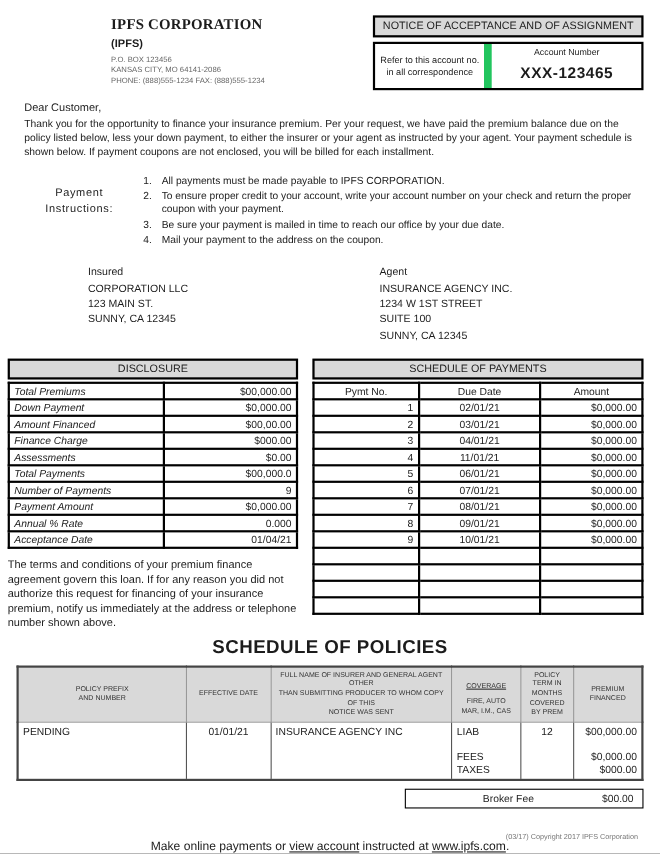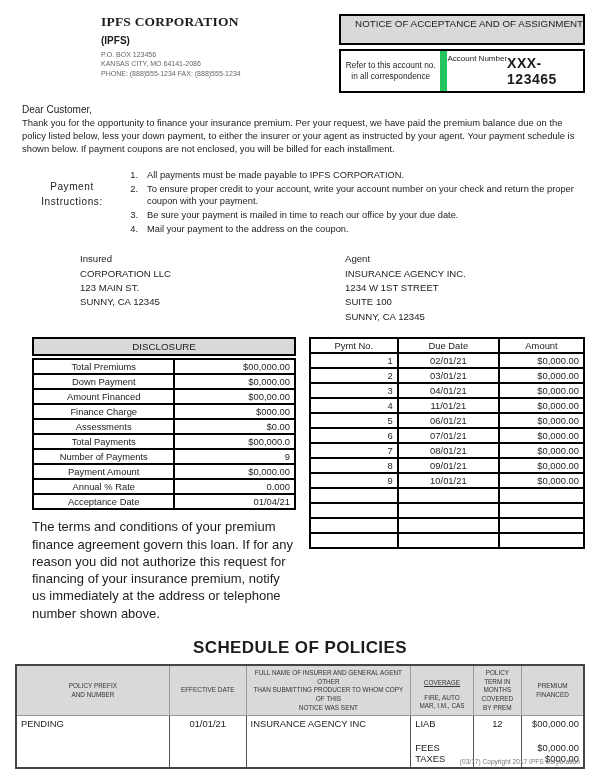--- a/index.html
+++ b/index.html
@@ -9,57 +9,57 @@
     font-family:"Liberation Sans", sans-serif; color:#1c1c1c;
     position:relative; overflow:hidden;
   }
   
   .header-row { display:flex; padding:14px 15px 0 15px; }
   .company-block { margin-left:86px; text-align:left; width:215px; }
   .company-name { font-family:"Liberation Serif", serif; font-weight:bold; font-size:13.5px; letter-spacing:.2px; }
   .company-short { font-size:10px; font-weight:bold; margin-top:5px; }
   .company-addr { font-size:7px; color:#666; line-height:1.35; margin-top:4px; white-space:pre-line; }
   .notice-box { margin-left:auto; width:246px; }
-  .notice-title { border:2px solid #000; background:#d9d9d9; text-align:right; font-size:9.8px; padding:2px 0 14px 0; }
+  .notice-title { border:2px solid #000; background:#d9d9d9; text-align:center; font-size:9.8px; padding:2px 0 3px 0; }
   .account-box { border:2px solid #000; margin-top:4px; display:flex; height:44px; }
   .account-left { width:44%; border-right:7px solid #22c55e; display:flex; align-items:center; justify-content:center; text-align:center; font-size:8.3px; line-height:1.3; padding:2px; }
-  .account-right { flex:1; display:flex; flex-direction:row; }
+  .account-right { flex:1; display:flex; flex-direction:column; }
   .account-label { font-size:8px; text-align:center; padding-top:3px; }
   .account-number { flex:1; display:flex; align-items:center; justify-content:center; font-weight:bold; font-size:14px; letter-spacing:.5px; }
   
   .salutation { margin:11px 0 2px 22px; font-size:10px; }
   .letter-body { margin:0 18px 2px 22px; font-size:9.4px; line-height:1.38; }
   
   .instructions { display:flex; margin-top:13px; }
   .instructions-label { width:92px; margin-left:26px; text-align:center; font-size:10px; letter-spacing:.6px; white-space:pre-line; line-height:1.5; padding-top:10px; }
   .instructions-list { margin-left:2px; }
   .instr-item { display:flex; font-size:9.3px; line-height:1.3; margin-bottom:2px; }
   .instr-num { width:18px; text-align:right; flex:none; }
   .instr-text { margin-left:9px; width:430px; }
   
   .parties { display:flex; margin-top:15px; }
   .party { font-size:9.6px; line-height:1.5; }
   .party-insured { margin-left:80px; width:265px; }
   .party-lines { white-space:pre-line; }
   
-  .tables-row { display:flex; margin:13px 15px 0 32px; gap:13px; }
+  .tables-row { display:flex; margin:13px 15px 0 7px; gap:13px; }
   .col-left { width:264px; flex:none; }
   .col-right { flex:1; }
   .tbl-title { border:2px solid #000; background:#d9d9d9; text-align:center; font-size:9.8px; padding:2px 0; margin-bottom:2px; }
   table.grid { width:100%; border-collapse:collapse; }
   table.grid td, table.grid th { border:2px solid #000; font-size:9.4px; font-weight:normal; padding:1px 4px; height:13px; }
-  .dl { text-align:center; width:54%; }
+  .dl { text-align:left; width:54%;font-style:italic; }
   .dv { text-align:right; }
   .pc-num { text-align:right; width:32%; padding-right:6px; }
   .pc-date { text-align:center; width:37%; }
   .pc-amt { text-align:right; }
   th.pc-num, th.pc-date, th.pc-amt { text-align:center; }
-  .terms-note { margin-top:8px; font-size:13px; line-height:1.33; }
-  
-  .policies-title { text-align:center; font-size:17px; font-weight:600; letter-spacing:.4px; margin-top:16px; }
+  .terms-note { margin-top:8px; font-size:10px; line-height:1.33; }
+  
+  .policies-title { text-align:center; font-size:17px; font-weight:600; letter-spacing:.4px; margin-top:5px; }
   table.policies { width:570px; margin:6px auto 0 auto; border-collapse:collapse; border:2px solid #444; }
   table.policies th { background:#d9d9d9; border:1px solid #999; font-size:6.4px; font-weight:normal; color:#333; text-align:center; vertical-align:middle; padding:3px 2px; line-height:1.35; white-space:pre-line; }
   table.policies td { border:1px solid #555; font-size:9.4px; vertical-align:top; padding:2px 4px; height:40px; line-height:1.25; }
   .pol-prefix { width:27%; }
   .pol-date { width:13.5%; text-align:center; }
   .pol-name { width:29%;margin-top:12px; }
   .pol-cov { width:11%; white-space:pre-line; }
   .pol-term { width:8.5%; text-align:center; }
   .pol-prem { width:11%; text-align:right; white-space:pre-line; }
   .cov-title { text-decoration:underline; display:block; margin-bottom:6px; }
@@ -183,20 +183,21 @@
             </tr>
             <tr>
               <td class="dl">Acceptance Date</td>
               <td class="dv">01/04/21</td>
             </tr>
           </tbody>
       </table>
       <div class="terms-note">The terms and conditions of your premium finance agreement govern this loan. If for any reason you did not authorize this request for financing of your insurance premium, notify us immediately at the address or telephone number shown above.</div>
     </div>
     <div class="col-right">
+      <div class="tbl-title">SCHEDULE OF PAYMENTS</div>
       <table class="grid">
         <thead>
           <tr>
             <th class="pc-num">Pymt No.</th>
             <th class="pc-date">Due Date</th>
             <th class="pc-amt">Amount</th>
           </tr>
         </thead>
         <tbody id="payments-body">
             <tr>

